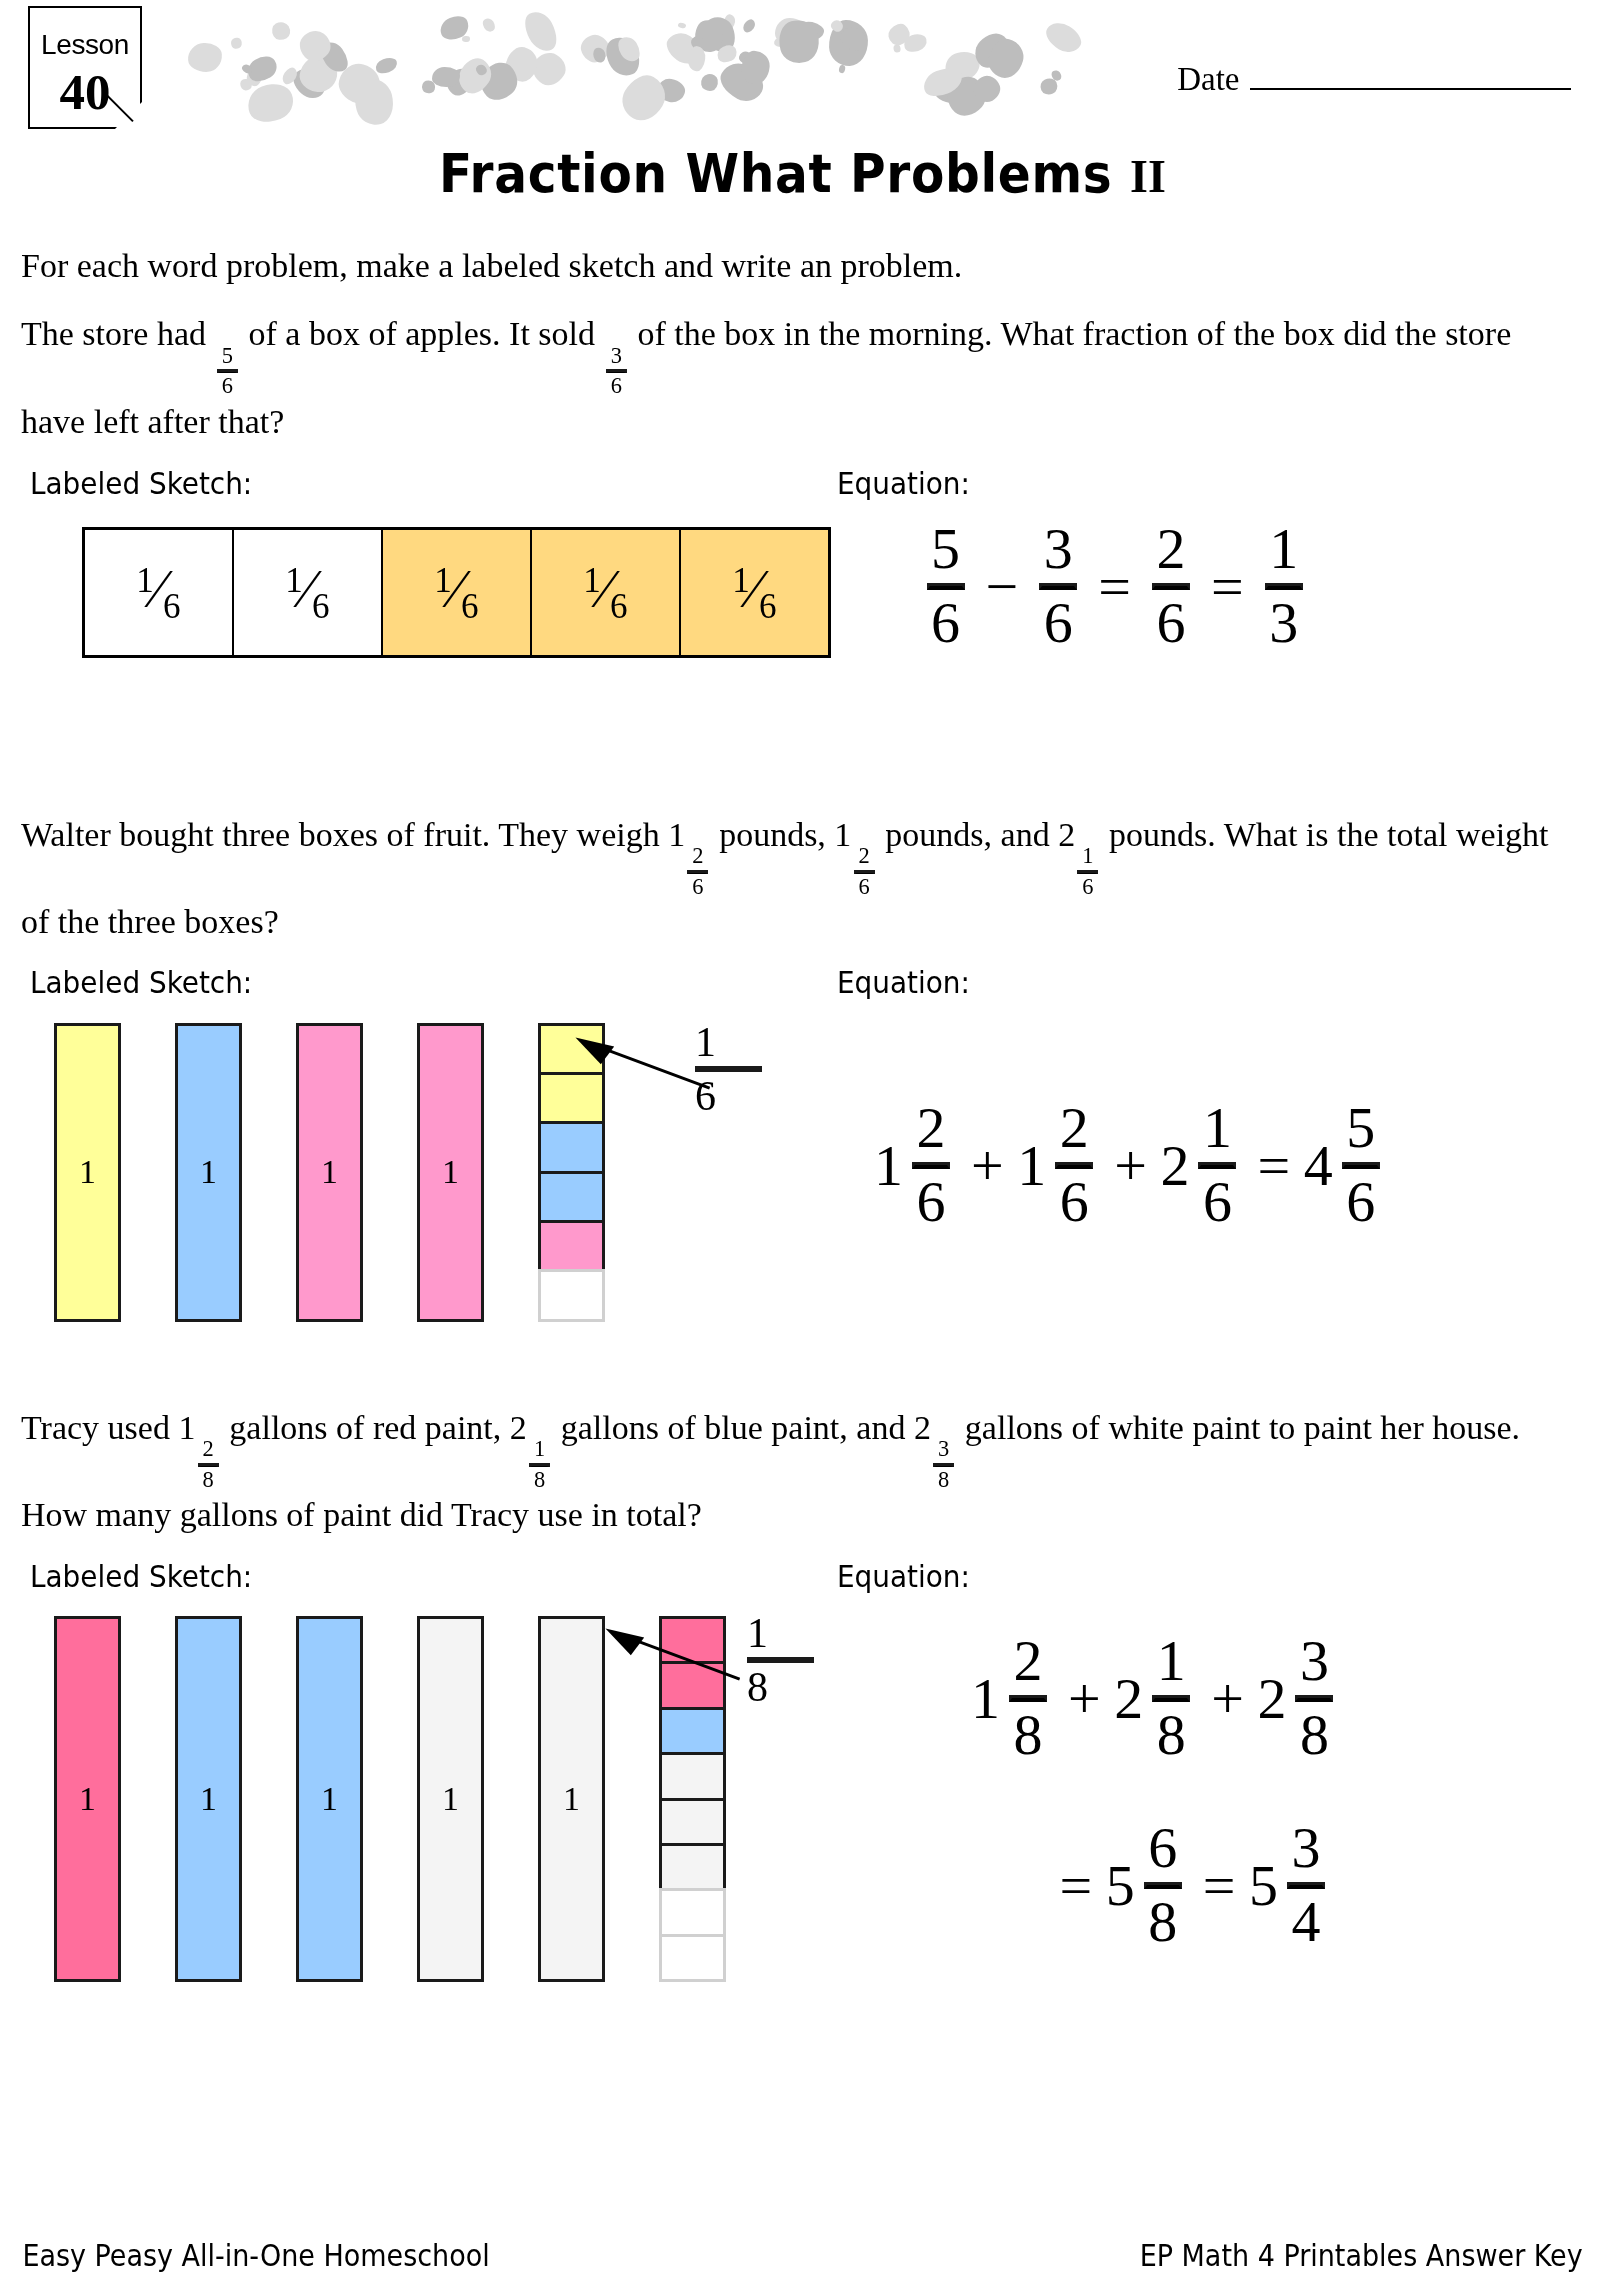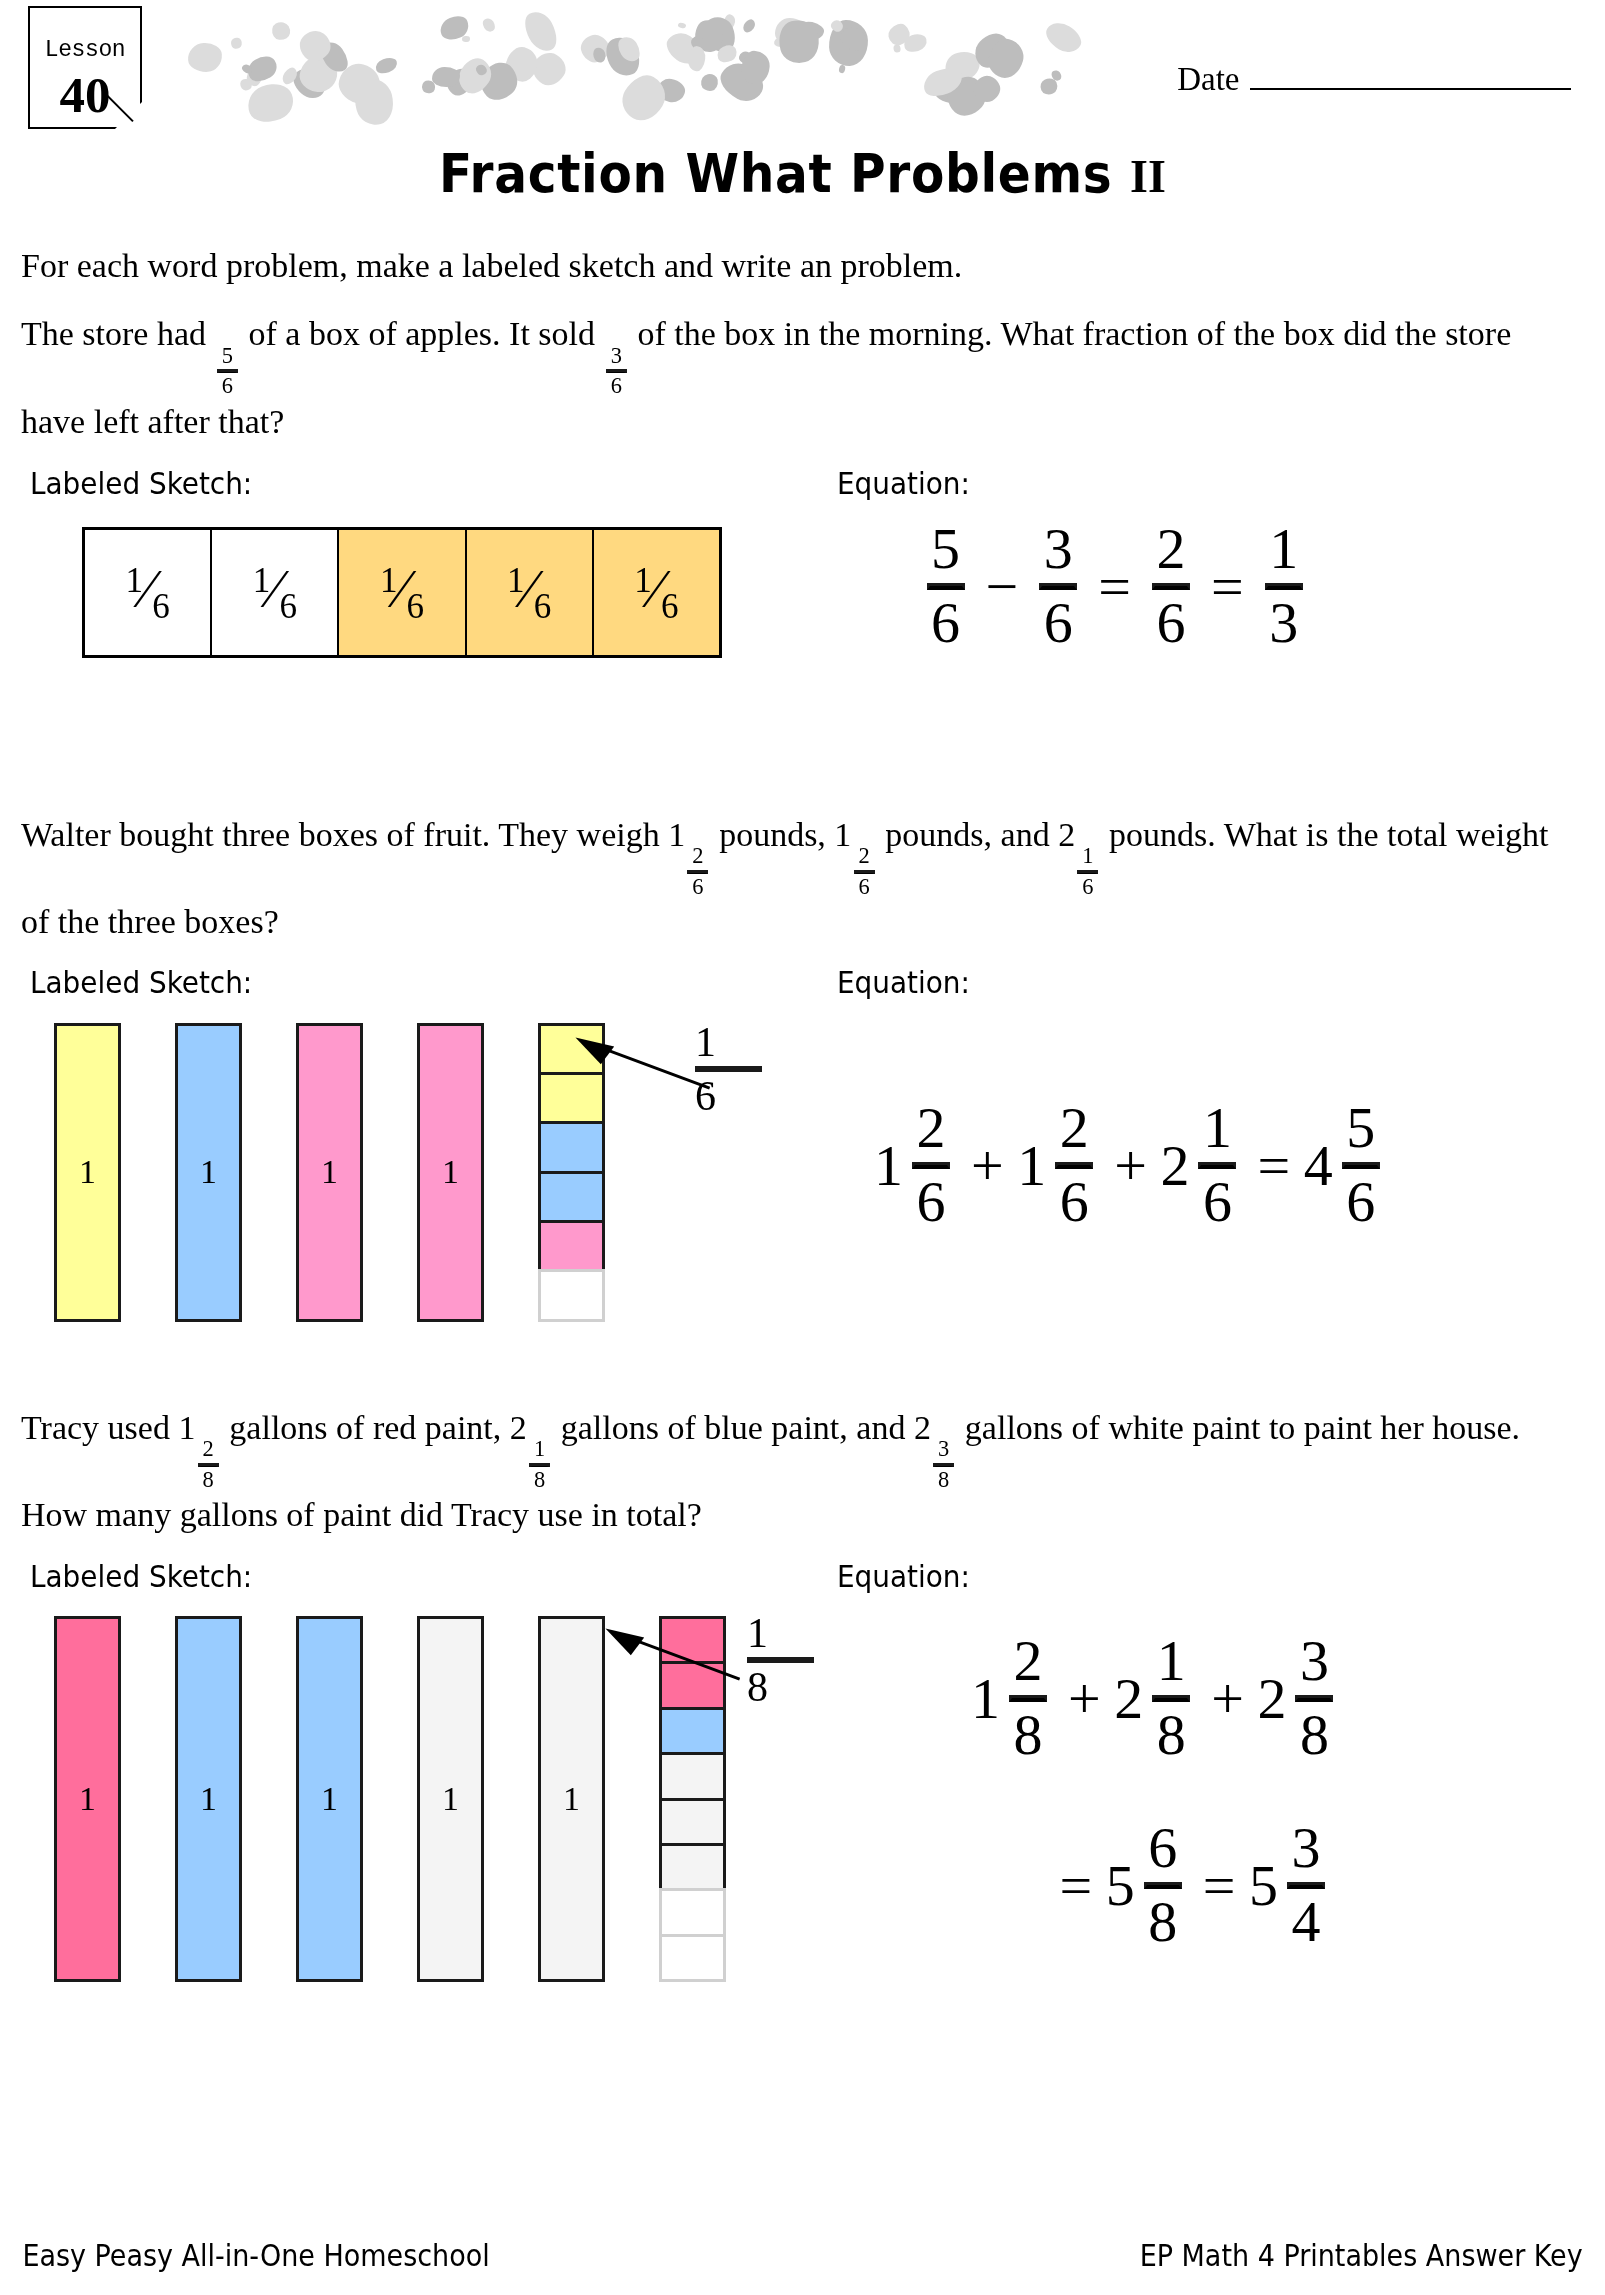--- a/index.html
+++ b/index.html
@@ -26,24 +26,24 @@
     left: 28px; top: 6px;
     width: 114px; height: 123px;
     border: 2.2px solid #000;
     background: #fff;
     text-align: center;
     font-family: "Liberation Sans", sans-serif;
     line-height: 1;
   }
   .lesson-tag .lesson-word {
     display: block;
-    font-size: 23px;
-    margin-top: 31px;
+    font-size: 28px;
+    margin-top: 23px;
     letter-spacing: -0.4px;
-    font-family: Liberation Mono, monospace;
+    font-family: Liberation Sans, sans-serif;
   }
   .lesson-tag .lesson-num {
     display: block;
     font-size: 51px;
     font-weight: 700;
     margin-top: 7.5px;
     font-family: "Liberation Serif", serif;
   }
   .lesson-tag .fold {
     position: absolute;
@@ -148,21 +148,21 @@
     font-family: "DejaVu Sans Condensed", "Liberation Sans", sans-serif;
     font-size: 31px;
     margin-left: 30px;
   }
   .labels-row .lab-sketch { width: 807px; }
 
   
   .strip {
     display: flex;
     border: 3px solid #000;
-    width: 640px;
+    width: 749px;
     height: 131px;
     margin-left: 82px;
   }
   .strip .cell {
     flex: 1 1 0;
     border-right: 2.2px solid #000;
     display: flex;
     align-items: center;
     justify-content: center;
   }

